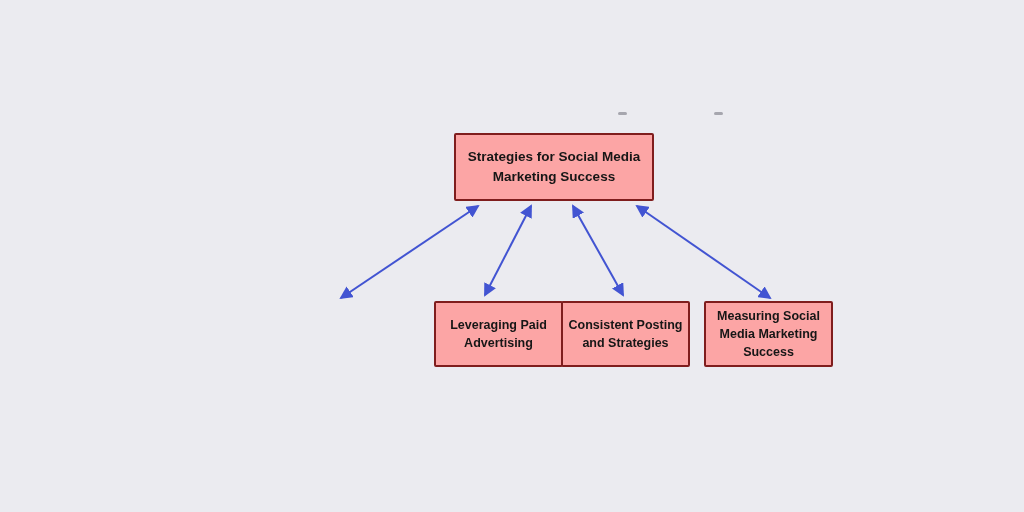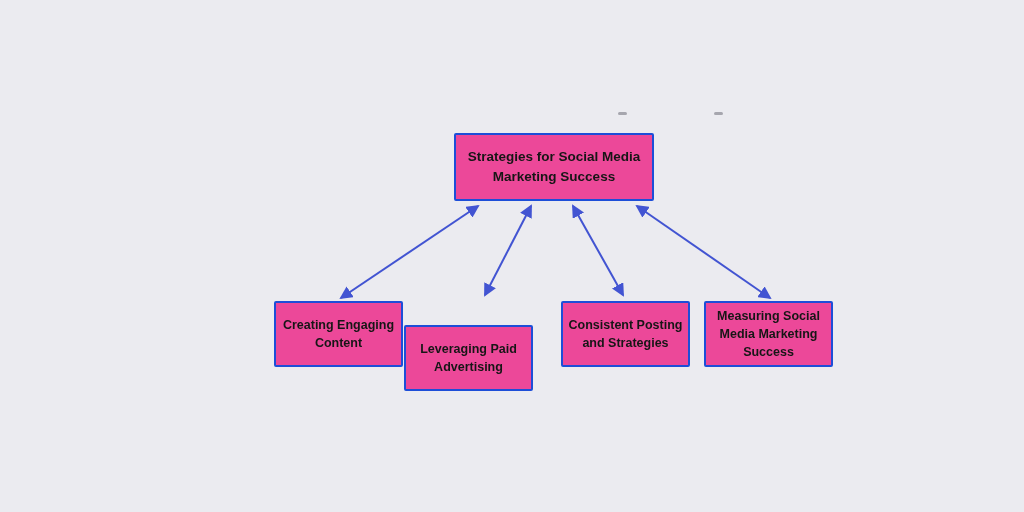--- a/index.html
+++ b/index.html
@@ -18,22 +18,22 @@
     position: absolute;
     left: 0;
     top: 0;
     width: 1024px;
     height: 512px;
     pointer-events: none;
   }
   .node {
     position: absolute;
     box-sizing: border-box;
-    border: 2px solid #1d4ed8;
-    background: #ec4899;
+    border: 2px solid #7f1d1d;
+    background: #fca5a5;
     border-radius: 2px;
     display: flex;
     align-items: center;
     justify-content: center;
     text-align: center;
     font-weight: bold;
     color: #161616;
   }
   .node-root {
     left: 454px;
@@ -46,21 +46,21 @@
   }
   .node-child {
     top: 301px;
     width: 129px;
     height: 66px;
     font-size: 12.5px;
     line-height: 1.45;
     padding: 0 5px;
   }
   .node-child-1 { left: 274px; }
-  .node-child-2 { left: 404px; margin-top: 24px; }
+  .node-child-2 { left: 434px; }
   .node-child-3 { left: 561px; }
   .node-child-4 { left: 704px; }
   .artifact-dash {
     position: absolute;
     width: 9px;
     height: 3px;
     border-radius: 2px;
     background: #a6a6ae;
   }
   .artifact-dash-1 { left: 618px; top: 112px; }
@@ -80,23 +80,20 @@
     <line x1="478" y1="206" x2="341" y2="298" stroke="#4254d2" stroke-width="2" marker-start="url(#arrowhead)" marker-end="url(#arrowhead)"></line>
     <line x1="531" y1="206" x2="485" y2="295" stroke="#4254d2" stroke-width="2" marker-start="url(#arrowhead)" marker-end="url(#arrowhead)"></line>
     <line x1="573" y1="206" x2="623" y2="295" stroke="#4254d2" stroke-width="2" marker-start="url(#arrowhead)" marker-end="url(#arrowhead)"></line>
     <line x1="637" y1="206" x2="770" y2="298" stroke="#4254d2" stroke-width="2" marker-start="url(#arrowhead)" marker-end="url(#arrowhead)"></line>
   </svg>
 
   <div class="node node-root">
     <span>Strategies for Social Media Marketing Success</span>
   </div>
 
-  <div class="node node-child node-child-1">
-    <span>Creating Engaging Content</span>
-  </div>
 
   <div class="node node-child node-child-2">
     <span>Leveraging Paid Advertising</span>
   </div>
 
   <div class="node node-child node-child-3">
     <span>Consistent Posting and Strategies</span>
   </div>
 
   <div class="node node-child node-child-4">

